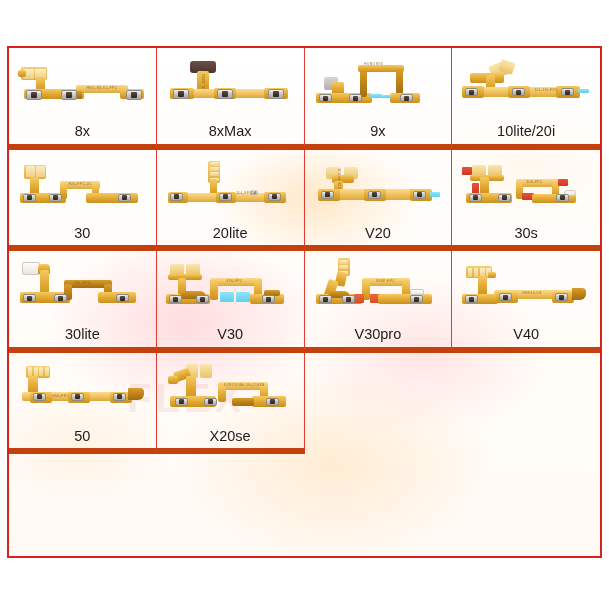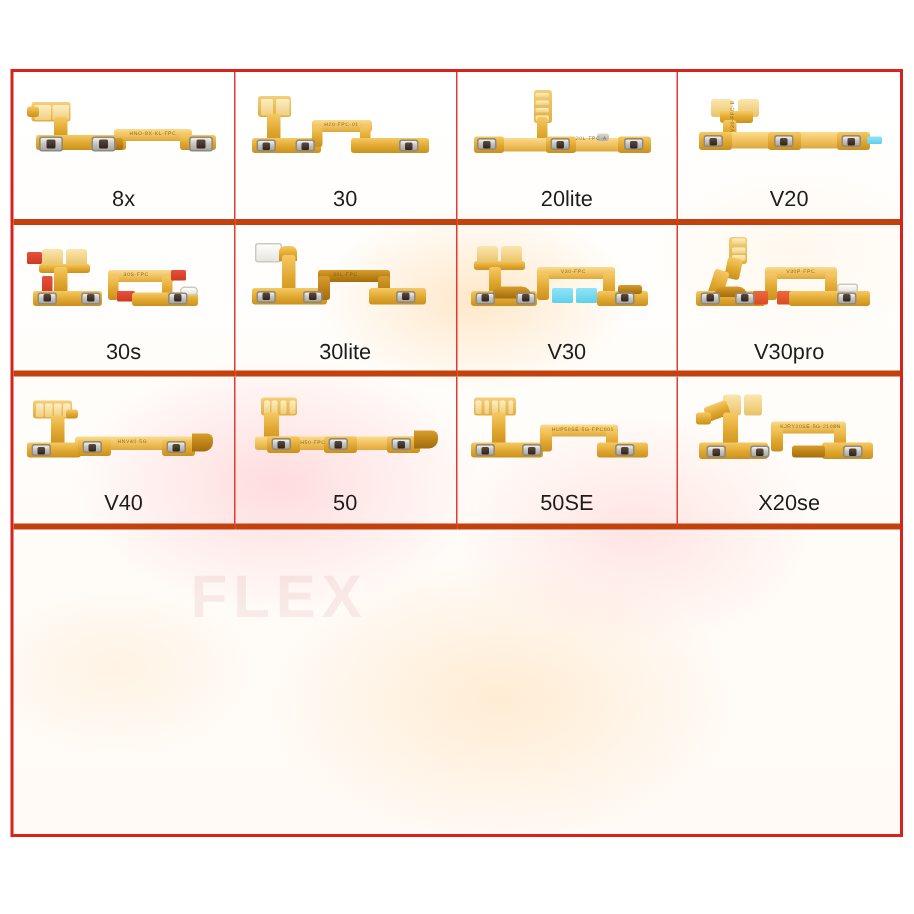--- a/index.html
+++ b/index.html
@@ -36,21 +36,21 @@
     box-sizing:border-box;
     border:2px solid #d8231c;
     display:grid;
     grid-template-columns:repeat(4,1fr);
     grid-template-rows:repeat(5,1fr);
   }
   .cell{
     position:relative;
     box-sizing:border-box;
     border-right:1px solid #e23b32;
-    border-bottom:4px solid #c2410c;
+    border-bottom:6px solid #c2410c;
     display:flex;flex-direction:column;
     align-items:center;justify-content:flex-end;
     overflow:hidden;
   }
   .cell:nth-child(4n){border-right:none;}
   .cell:nth-child(n+17){border-bottom:none;}
 
   .art{
     flex:1 1 auto;width:100%;
     display:flex;align-items:center;justify-content:center;
@@ -134,22 +134,79 @@
           <div class="p gold-dk" style="left:54px;top:36px;width:12px;height:8px;"></div>
           <div class="sw" style="left:10px;top:35px;"></div>
           <div class="sw" style="left:45px;top:35px;"></div>
           <div class="sw" style="left:110px;top:35px;"></div>
           <span class="silk" style="left:70px;top:31px;">HNO-8X-KL-FPC</span>
         </div>
       </div>
       <div class="label">8x</div>
     </div>
 
-
-
+    <div class="cell">
+      <div class="art">
+        <div class="fc">
+          <div class="p darkgrey" style="left:26px;top:6px;width:26px;height:12px;border-radius:3px;"></div>
+          <div class="p gold" style="left:33px;top:16px;width:12px;height:22px;"></div>
+          <div class="p gold-lt" style="left:8px;top:34px;width:104px;height:9px;"></div>
+          <div class="p gold" style="left:6px;top:33px;width:24px;height:11px;"></div>
+          <div class="p gold" style="left:50px;top:33px;width:22px;height:11px;"></div>
+          <div class="p gold" style="left:100px;top:33px;width:24px;height:11px;"></div>
+          <div class="sw" style="left:9px;top:34px;"></div>
+          <div class="sw" style="left:53px;top:34px;"></div>
+          <div class="sw" style="left:104px;top:34px;"></div>
+          <span class="silk v" style="left:38px;top:34px;">JL-1840</span>
+        </div>
+      </div>
+      <div class="label">8xMax</div>
+    </div>
+
+    <div class="cell">
+      <div class="art">
+        <div class="fc">
+          <div class="p grey" style="left:12px;top:22px;width:14px;height:13px;"></div>
+          <div class="p gold" style="left:20px;top:27px;width:12px;height:13px;"></div>
+          <div class="p gold" style="left:4px;top:38px;width:56px;height:10px;"></div>
+          <div class="p gold-dk" style="left:48px;top:14px;width:7px;height:28px;"></div>
+          <div class="p gold" style="left:46px;top:10px;width:46px;height:7px;"></div>
+          <div class="p gold-dk" style="left:84px;top:14px;width:7px;height:26px;"></div>
+          <div class="p gold" style="left:78px;top:38px;width:30px;height:10px;"></div>
+          <div class="p cyan" style="left:58px;top:39px;width:12px;height:4px;"></div>
+          <div class="p cyan" style="left:70px;top:40px;width:10px;height:3px;"></div>
+          <div class="sw sm" style="left:7px;top:39px;"></div>
+          <div class="sw sm" style="left:37px;top:39px;"></div>
+          <div class="sw sm" style="left:88px;top:39px;"></div>
+          <span class="silk" style="left:52px;top:7px;">HONOR9X</span>
+        </div>
+      </div>
+      <div class="label">9x</div>
+    </div>
+
+    <div class="cell">
+      <div class="art">
+        <div class="fc">
+          <div class="p gold-pale" style="left:30px;top:8px;width:18px;height:14px;transform:rotate(-22deg);"></div>
+          <div class="p gold-pale" style="left:40px;top:6px;width:14px;height:12px;transform:rotate(18deg);"></div>
+          <div class="p gold" style="left:10px;top:18px;width:34px;height:10px;"></div>
+          <div class="p gold" style="left:26px;top:20px;width:9px;height:18px;"></div>
+          <div class="p gold-lt" style="left:4px;top:32px;width:112px;height:10px;"></div>
+          <div class="p gold" style="left:2px;top:31px;width:22px;height:12px;"></div>
+          <div class="p gold" style="left:48px;top:31px;width:22px;height:12px;"></div>
+          <div class="p gold" style="left:96px;top:31px;width:24px;height:12px;"></div>
+          <div class="p cyan" style="left:118px;top:34px;width:11px;height:4px;"></div>
+          <div class="sw sm" style="left:5px;top:33px;"></div>
+          <div class="sw sm" style="left:52px;top:33px;"></div>
+          <div class="sw sm" style="left:101px;top:33px;"></div>
+          <span class="silk" style="left:74px;top:33px;">10L-20I-FPC</span>
+        </div>
+      </div>
+      <div class="label">10lite/20i</div>
+    </div>
 
     <div class="cell">
       <div class="art">
         <div class="fc">
           <div class="p fingers" style="left:8px;top:8px;width:22px;height:14px;">
               <i></i>
               <i></i>
             </div>
           <div class="p gold" style="left:14px;top:20px;width:9px;height:20px;"></div>
           <div class="p gold" style="left:4px;top:36px;width:46px;height:10px;"></div>
@@ -355,44 +412,20 @@
           <div class="p gold-dk" style="left:112px;top:28px;width:16px;height:12px;border-radius:0 4px 6px 0;"></div>
           <div class="sw sm" style="left:17px;top:33px;"></div>
           <div class="sw sm" style="left:55px;top:33px;"></div>
           <div class="sw sm" style="left:97px;top:33px;"></div>
           <span class="silk" style="left:36px;top:34px;">H50-FPC</span>
         </div>
       </div>
       <div class="label">50</div>
     </div>
 
-    <div class="cell">
-      <div class="art">
-        <div class="fc">
-          <div class="p fingers" style="left:4px;top:6px;width:28px;height:12px;">
-              <i></i>
-              <i></i>
-              <i></i>
-              <i></i>
-              <i></i>
-            </div>
-          <div class="p gold" style="left:16px;top:16px;width:9px;height:22px;"></div>
-          <div class="p gold" style="left:2px;top:36px;width:48px;height:10px;"></div>
-          <div class="p gold-lt" style="left:48px;top:24px;width:52px;height:8px;"></div>
-          <div class="p gold" style="left:48px;top:28px;width:8px;height:14px;"></div>
-          <div class="p gold" style="left:92px;top:28px;width:8px;height:14px;"></div>
-          <div class="p gold" style="left:86px;top:36px;width:34px;height:10px;"></div>
-          <div class="sw sm" style="left:5px;top:37px;"></div>
-          <div class="sw sm" style="left:36px;top:37px;"></div>
-          <div class="sw sm" style="left:98px;top:37px;"></div>
-          <span class="silk" style="left:56px;top:25px;">HUP50SE-5G-FPC001</span>
-        </div>
-      </div>
-      <div class="label">50SE</div>
-    </div>
 
 
 
     <div class="cell">
       <div class="art">
         <div class="fc">
           <div class="p gold-pale" style="left:22px;top:4px;width:12px;height:14px;"></div>
           <div class="p gold-pale" style="left:36px;top:4px;width:12px;height:14px;"></div>
           <div class="p gold" style="left:10px;top:10px;width:16px;height:10px;transform:rotate(-20deg);"></div>
           <div class="p gold" style="left:4px;top:16px;width:10px;height:8px;"></div>

